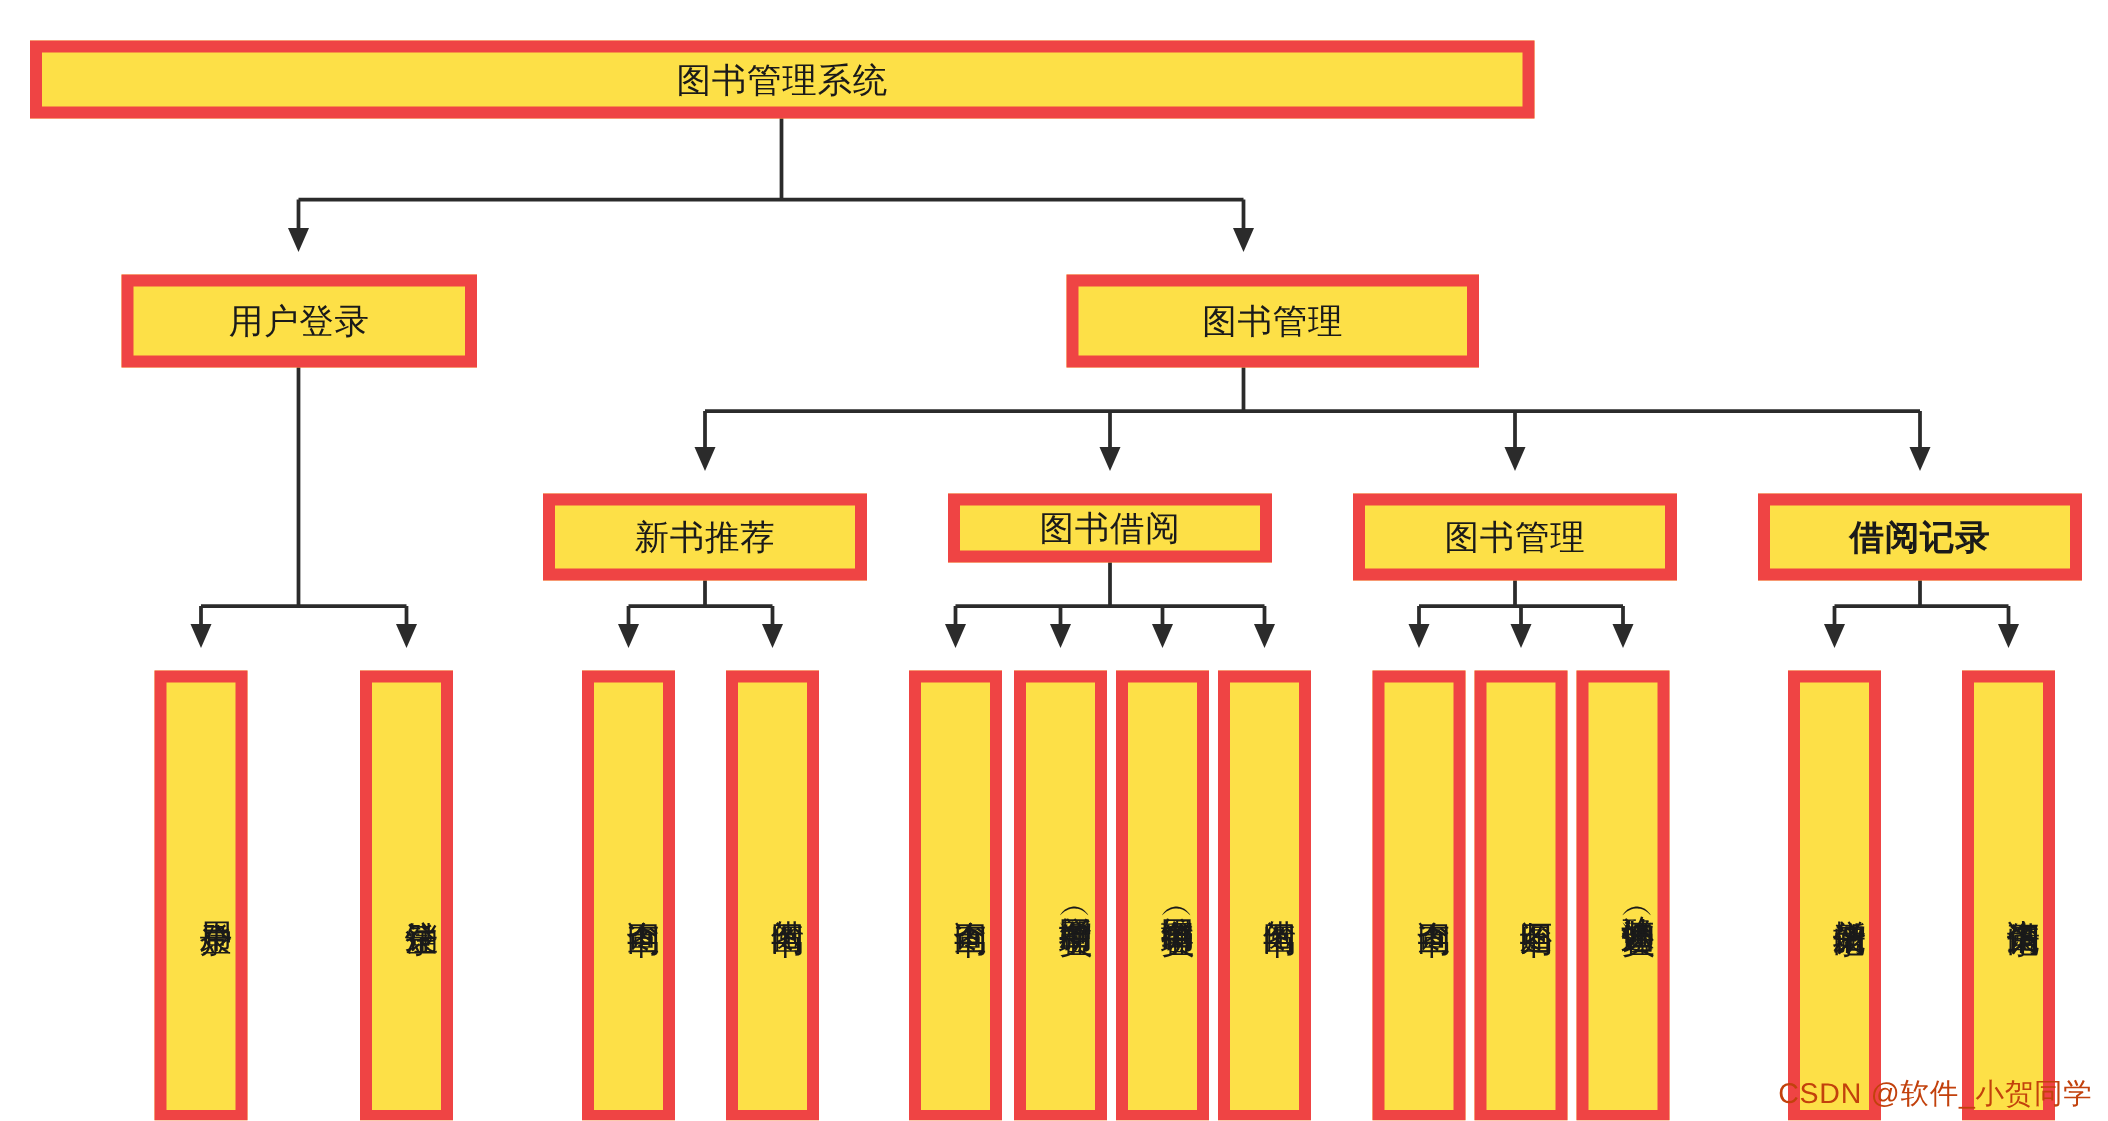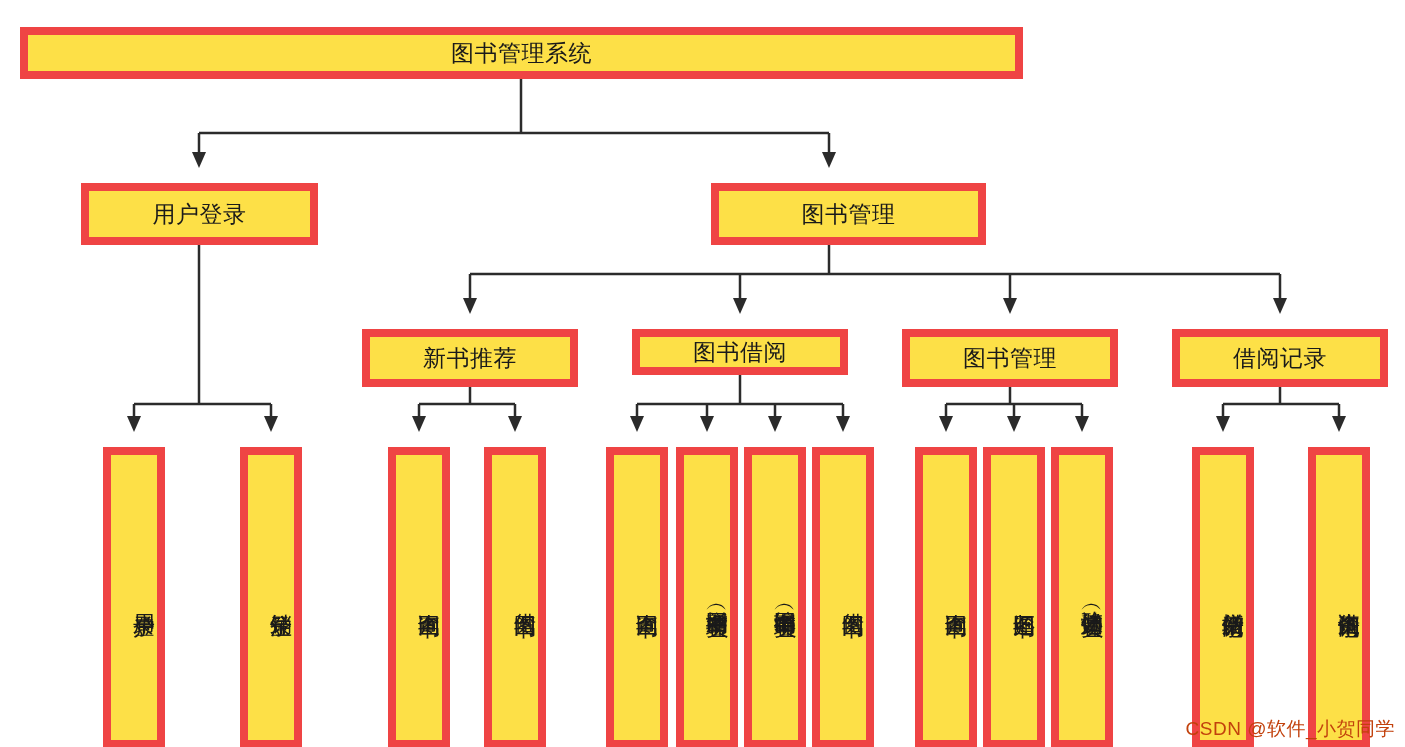--- a/index.html
+++ b/index.html
@@ -140,21 +140,21 @@
       </div>
       <div class="node-box horizontal" style="left: 362px; top: 316px; width: 216px; height: 58px;">
         <span class="node-label">新书推荐</span>
       </div>
       <div class="node-box horizontal" style="left: 632px; top: 316px; width: 216px; height: 46px;">
         <span class="node-label">图书借阅</span>
       </div>
       <div class="node-box horizontal" style="left: 902px; top: 316px; width: 216px; height: 58px;">
         <span class="node-label">图书管理</span>
       </div>
-      <div class="node-box horizontal" style="left: 1172px; top: 316px; width: 216px; height: 58px;">
+      <div class="node-box horizontal" style="left: 1172px; top: 316px; width: 216px; height: 58px; font-weight: bold;">
         <span class="node-label">借阅记录</span>
       </div>
       <div class="node-box vertical" style="left: 103px; top: 434px; width: 62px; height: 301px;">
         <span class="node-label">用户登录</span>
       </div>
       <div class="node-box vertical" style="left: 240px; top: 434px; width: 62px; height: 301px;">
         <span class="node-label">注销登录</span>
       </div>
       <div class="node-box vertical" style="left: 388px; top: 434px; width: 62px; height: 301px;">
         <span class="node-label">查询图书</span>

